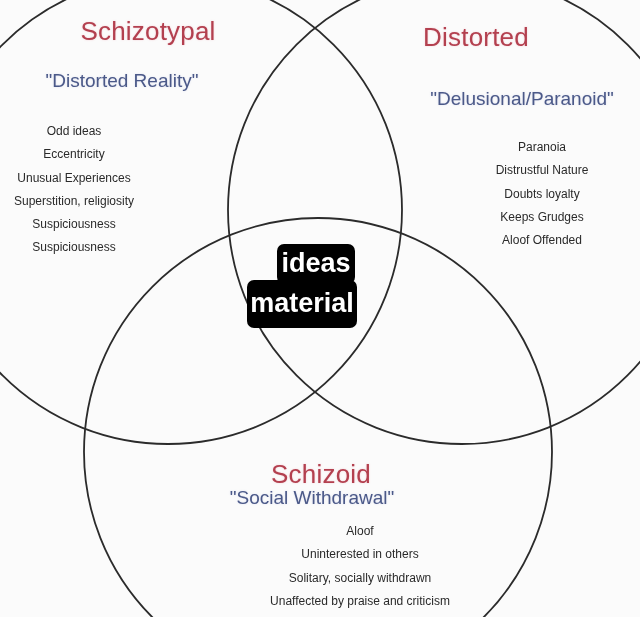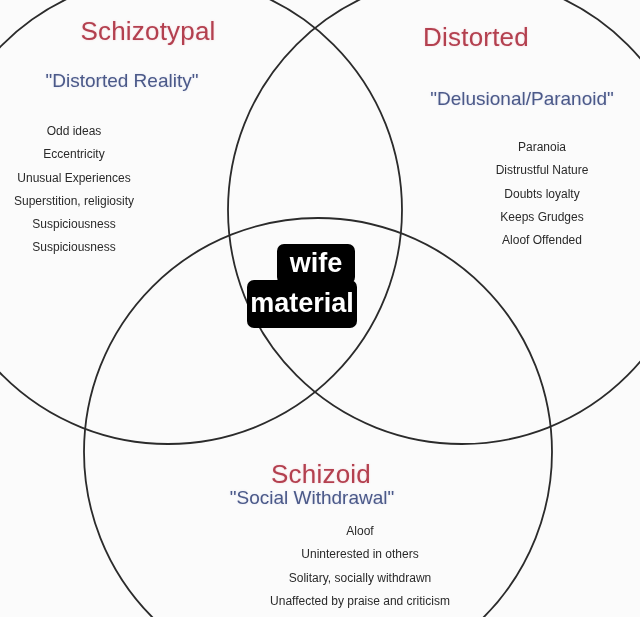--- a/index.html
+++ b/index.html
@@ -89,16 +89,16 @@
 
   <div class="label title" style="left:321px; top:434px;margin-top:25px;">Schizoid</div>
   <div class="label subtitle" style="left:312px; top:487px;">"Social Withdrawal"</div>
   <div class="label traits" style="left:320px; top:520px;margin-left:40px;">
     <div>Aloof</div>
     <div>Uninterested in others</div>
     <div>Solitary, socially withdrawn</div>
     <div>Unaffected by praise and criticism</div>
   </div>
 
-  <div class="badge-line" style="left:277px; top:244px; width:78px; height:40px; padding-top:6px; box-sizing:border-box;">wife</div>
+  <div class="badge-line" style="left:277px; top:244px; width:78px; height:40px; padding-top:6px; box-sizing:border-box;">ideas</div>
   <div class="badge-line" style="left:247px; top:280px; width:110px; height:48px; padding-top:10px; box-sizing:border-box;">material</div>
 
 </div>
 
 </body></html>

